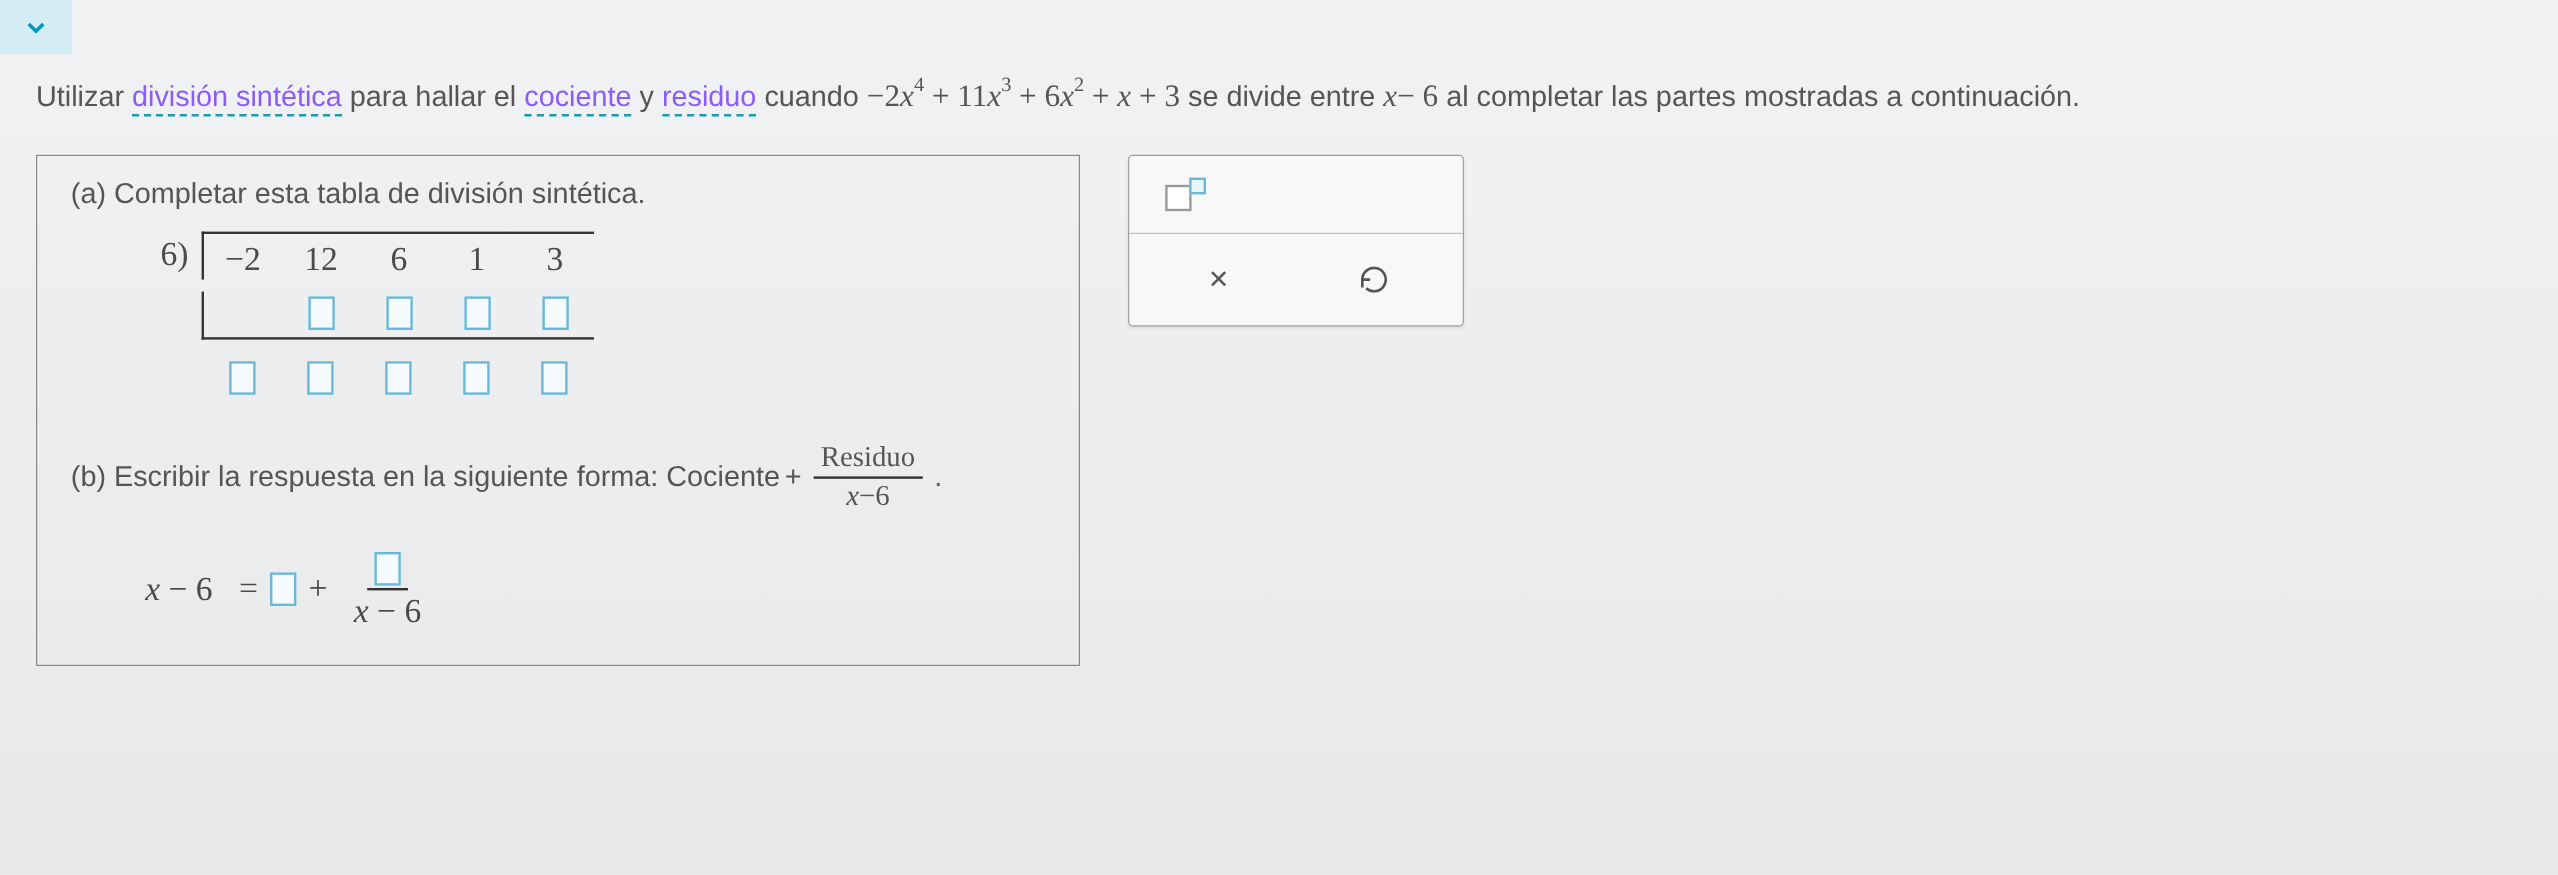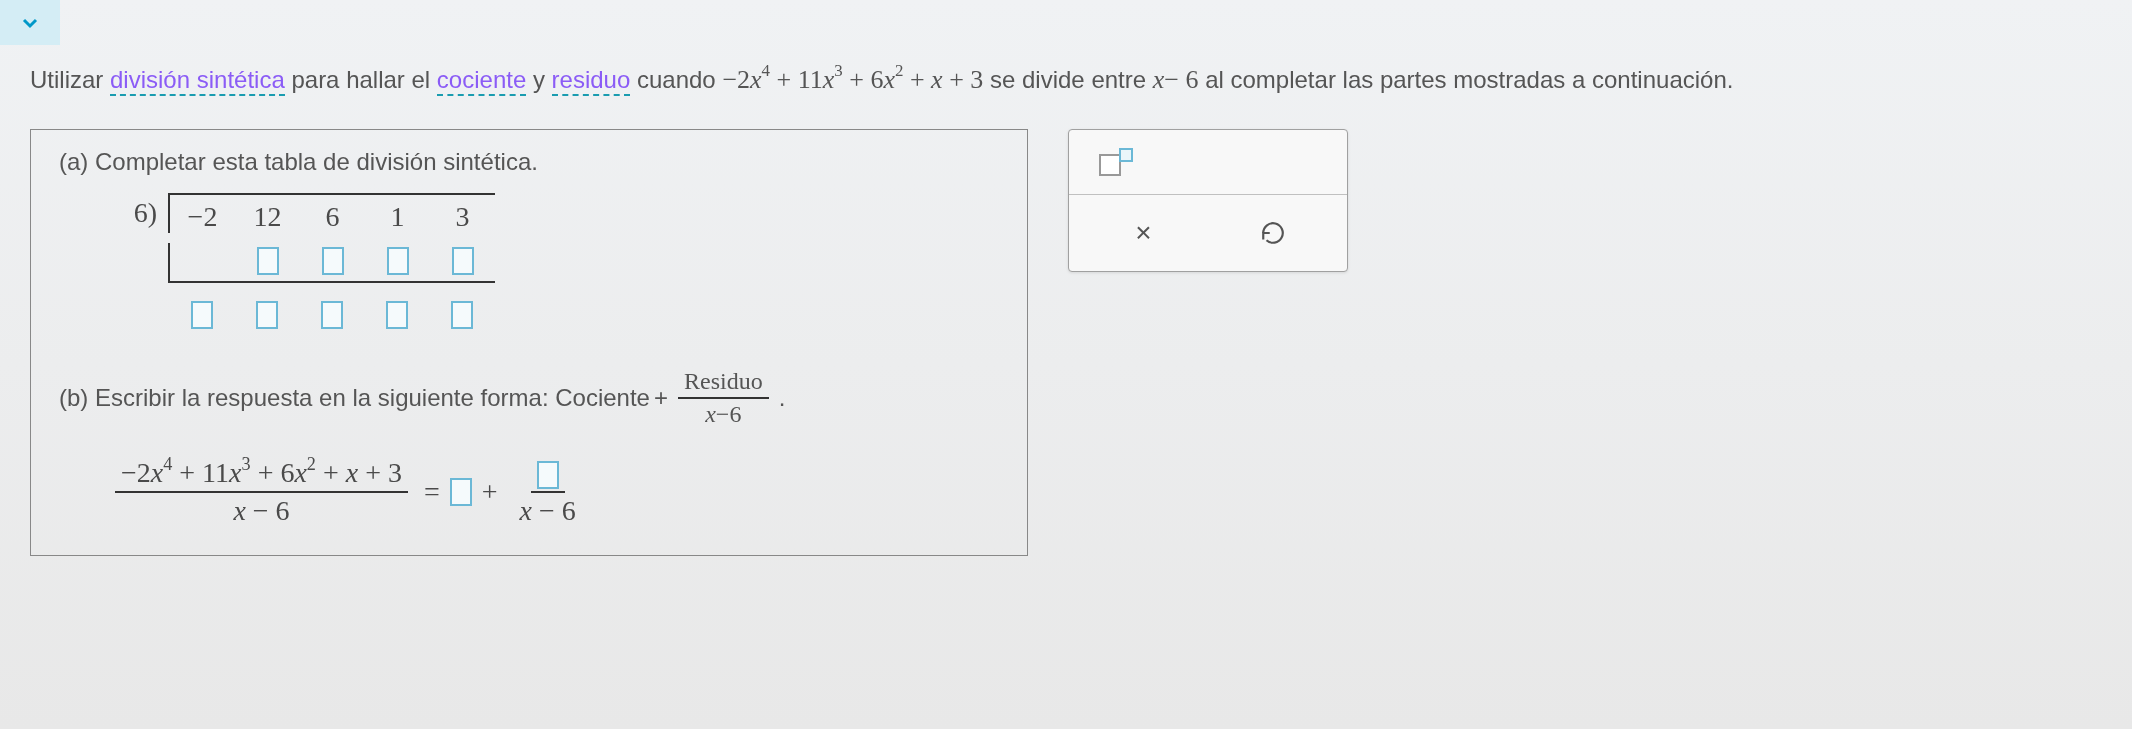--- a/index.html
+++ b/index.html
@@ -66,21 +66,21 @@
     }
     .workspace {
       display: flex;
       gap: 40px;
       align-items: flex-start;
     }
     .main-panel {
       border: 1px solid #888;
       padding: 18px 28px 28px 28px;
       background: transparent;
-      width: 998px;
+      width: 870px;
     }
     .part-label {
       font-size: 24px;
       color: #555;
       margin-bottom: 12px;
     }
     .syn-table {
       margin-left: 50px;
       margin-bottom: 30px;
       font-family: 'Times New Roman', serif;
@@ -275,23 +275,20 @@
           <span>+</span>
           <span class="frac">
             <span class="frac-num">Residuo</span>
             <span class="frac-den"><span class="math-italic">x</span><span>−6</span></span>
           </span>
           <span>.</span>
         </div>
 
         <div class="equation">
           <span class="frac">
-            <span class="frac-num">
-              <span>−2</span><span class="math-italic">x</span><span class="sup">4</span><span> + 11</span><span class="math-italic">x</span><span class="sup">3</span><span> + 6</span><span class="math-italic">x</span><span class="sup">2</span><span> + </span><span class="math-italic">x</span><span> + 3</span>
-            </span>
             <span class="frac-den"><span class="math-italic">x</span> − 6</span>
           </span>
           <span>=</span>
           <span class="input-box"></span>
           <span>+</span>
           <span class="frac">
             <span class="frac-num"><span class="input-box"></span></span>
             <span class="frac-den"><span class="math-italic">x</span> − 6</span>
           </span>
         </div>

